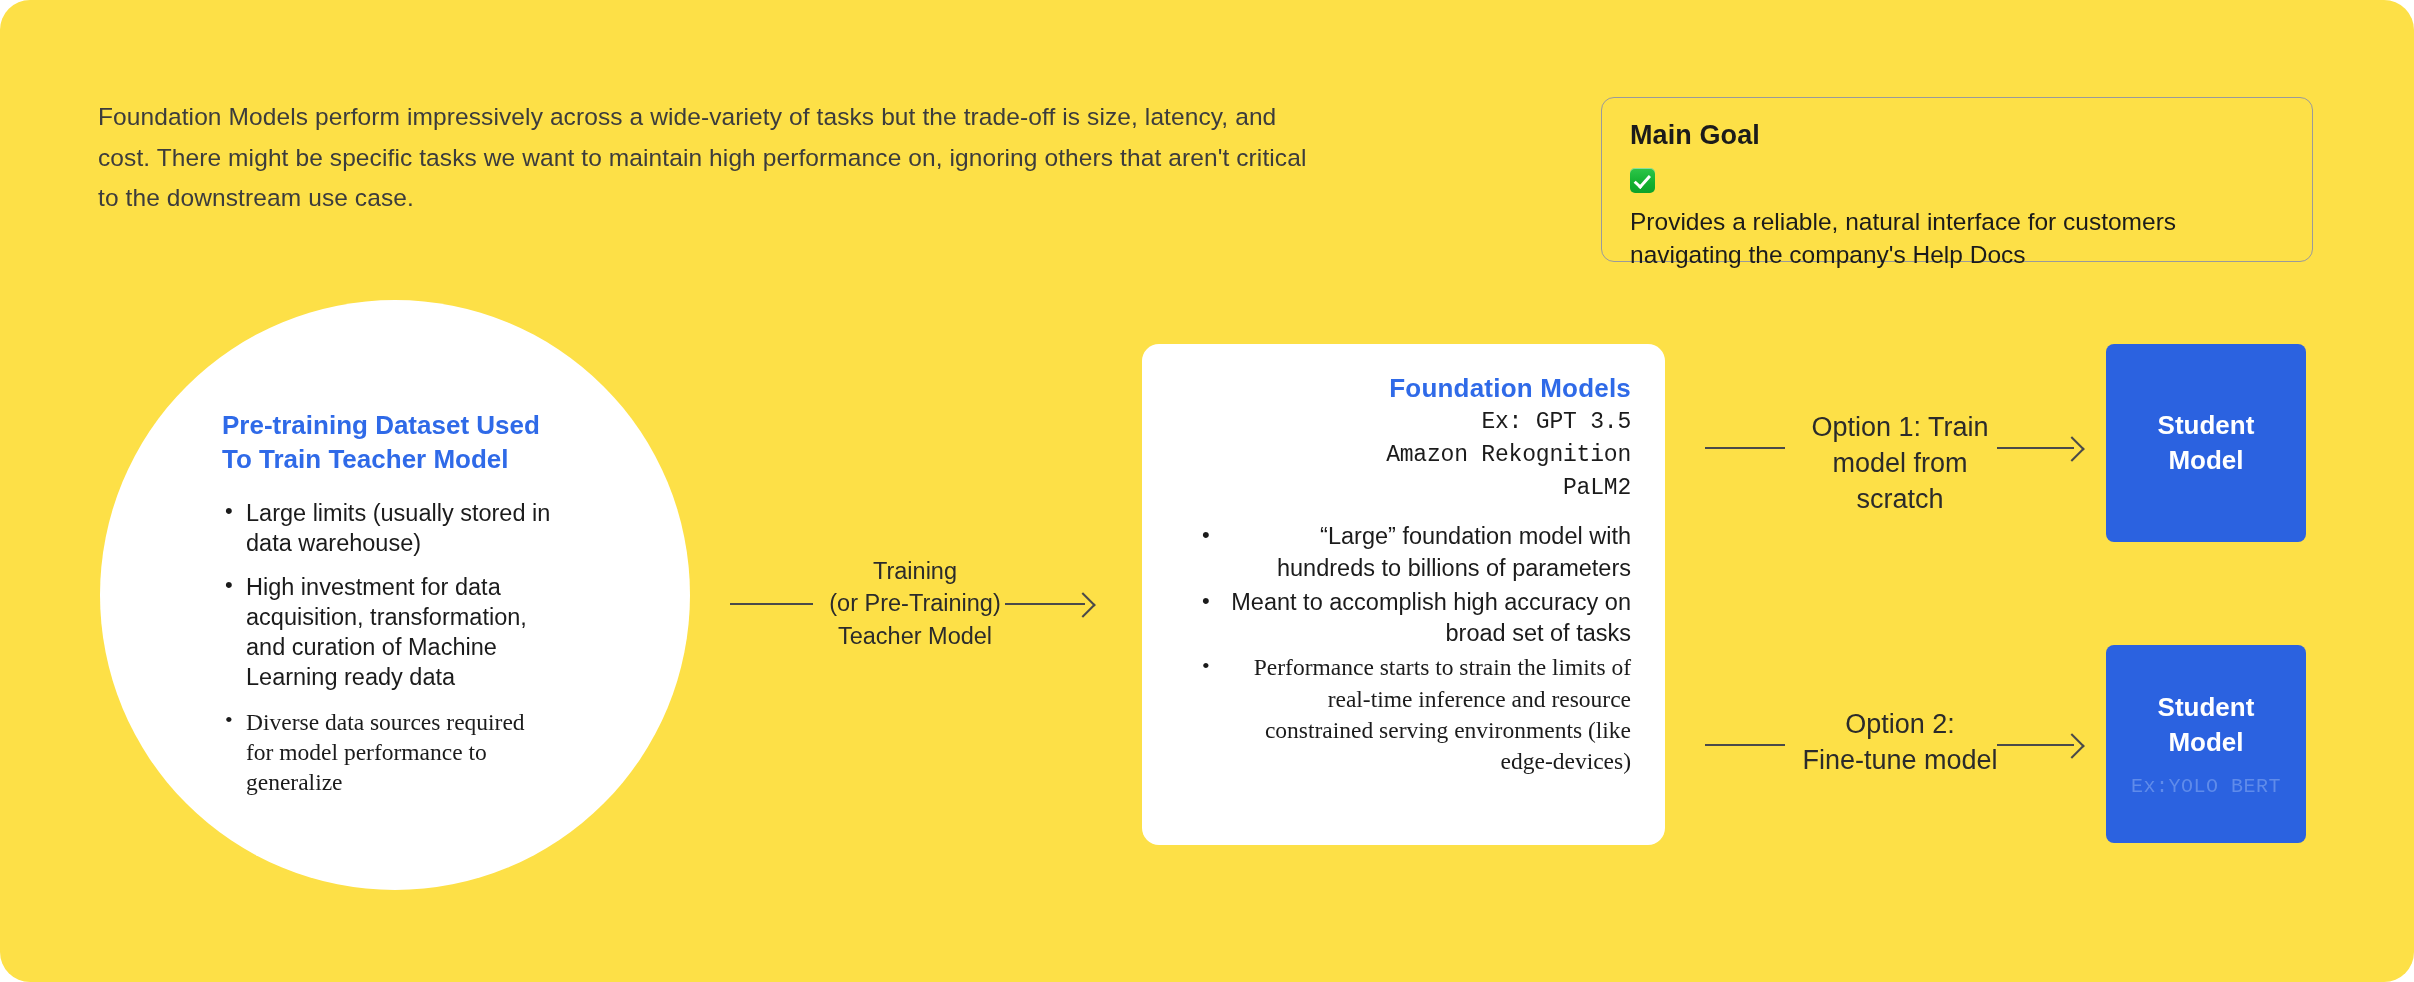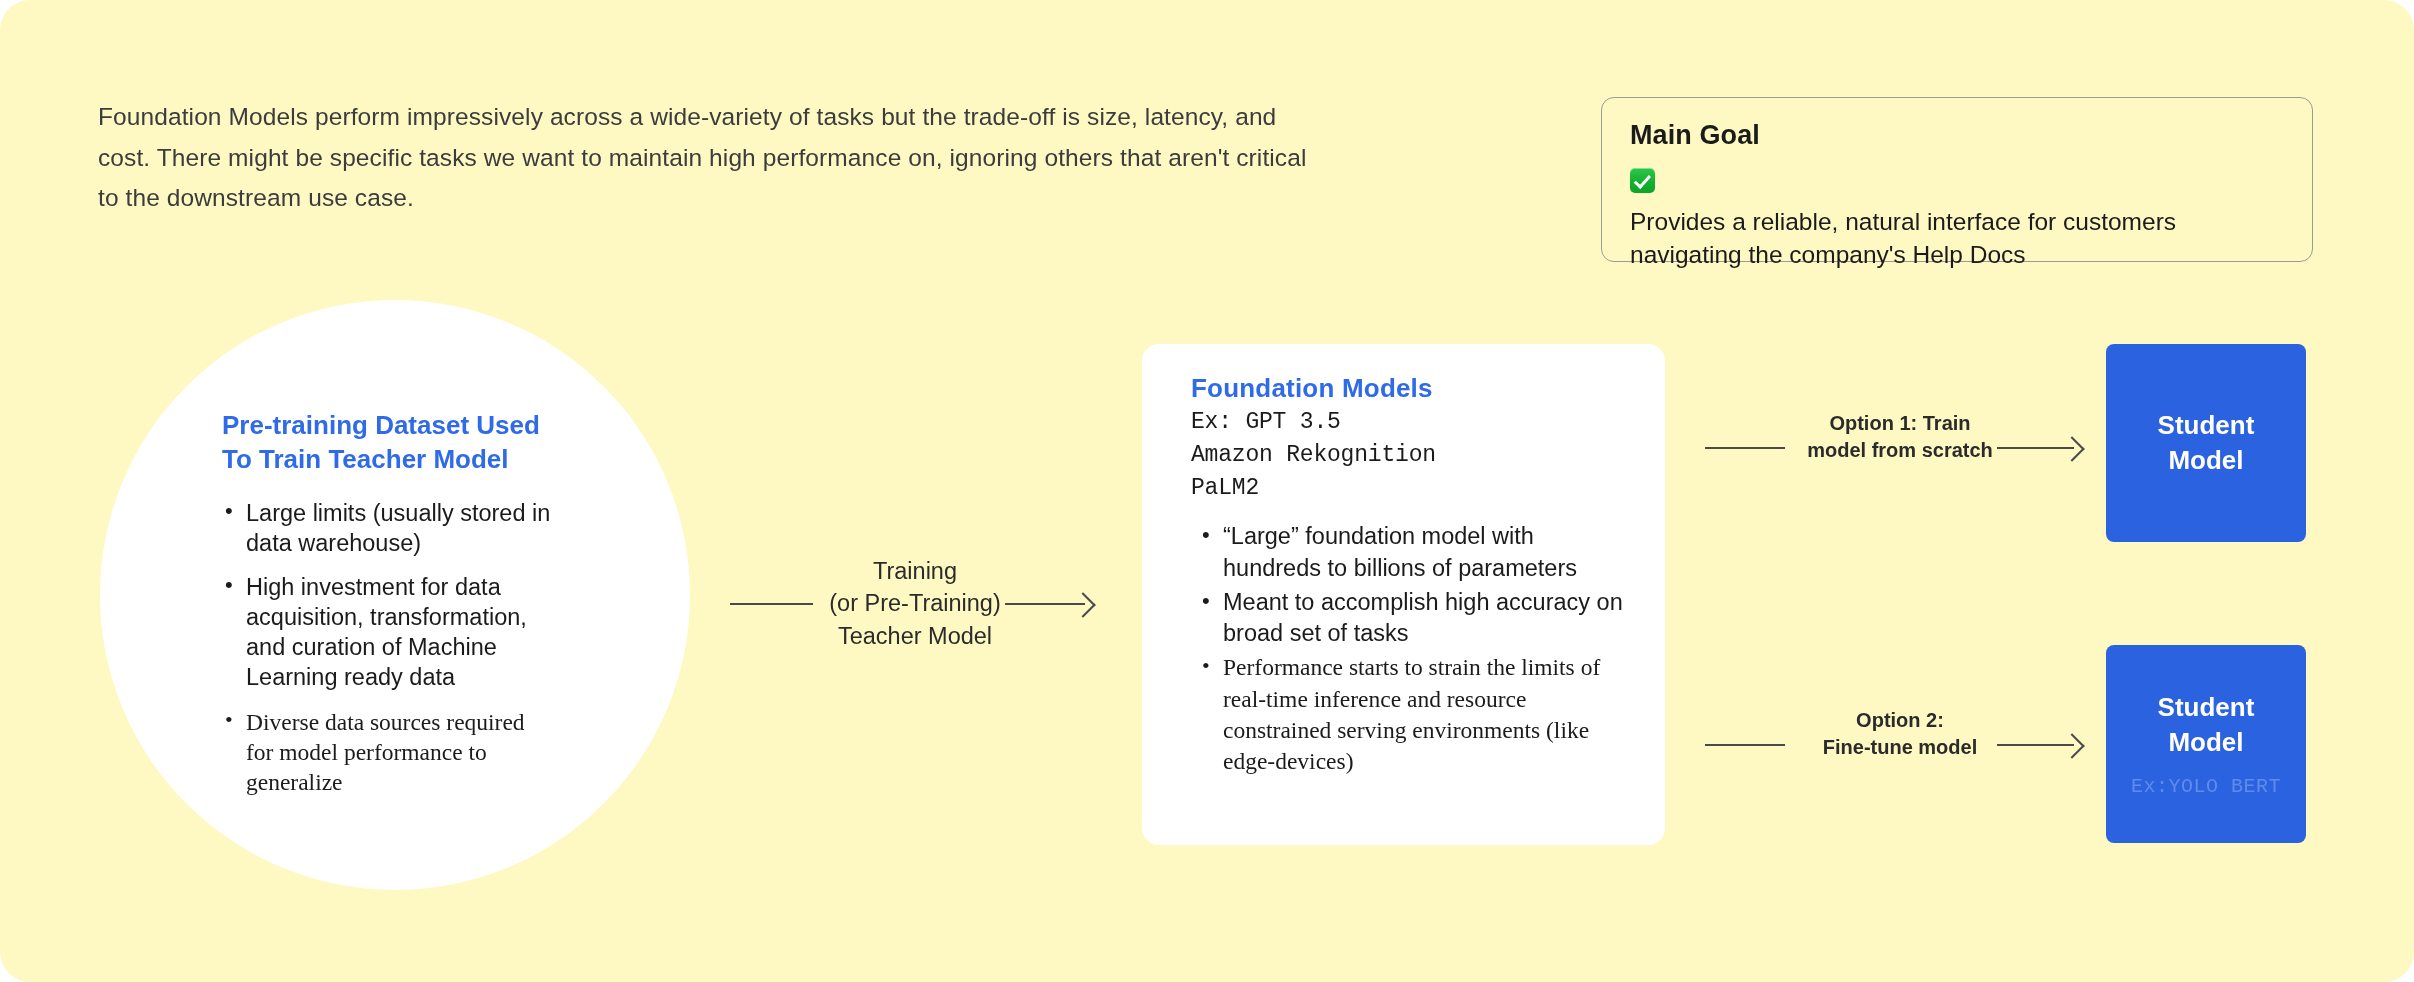--- a/index.html
+++ b/index.html
@@ -13,21 +13,21 @@
     height: 982px;
     overflow: hidden;
     font-family: "Liberation Sans", sans-serif;
     -webkit-font-smoothing: antialiased;
   }
 
   #canvas {
     position: relative;
     width: 2414px;
     height: 982px;
-    background: #fef9c3;
+    background: #fde047;
     border-radius: 30px;
     overflow: hidden;
   }
 
   
   #intro {
     position: absolute;
     left: 98px;
     top: 97px;
     width: 1225px;
@@ -173,20 +173,21 @@
   #fm-card {
     position: absolute;
     left: 1142px;
     top: 344px;
     width: 523px;
     height: 501px;
     background: #ffffff;
     border-radius: 17px;
     box-sizing: border-box;
     padding: 29px 34px 0 49px;
+    text-align: right;
   }
   .fm-title {
     font-size: 26px;
     font-weight: bold;
     color: #2f6ae8;
     margin-bottom: 2px;
     letter-spacing: .2px;
   }
   .fm-mono {
     font-family: "Liberation Mono", "DejaVu Sans Mono", monospace;
@@ -210,24 +211,23 @@
     position: absolute;
     width: 390px;
     height: 70px;
   }
   .option-arrow .opt-label {
     position: absolute;
     left: 95px;
     right: 95px;
     top: 0;
     text-align: center;
-    font-size: 20px;
+    font-size: 27px;
     line-height: 1.33;
     color: #2b2b2b;
-    font-weight: bold;
   }
   .option-arrow .line-left  { left: 0px;   top: 37px; width: 80px; }
   .option-arrow .line-right { left: 292px; top: 37px; width: 77px; }
   .option-arrow .arrow-head { left: 358px; top: 30px; }
 
   #opt1 { left: 1705px; top: 410px; }
   #opt2 { left: 1705px; top: 707px; }
 
   
   .student-box {

